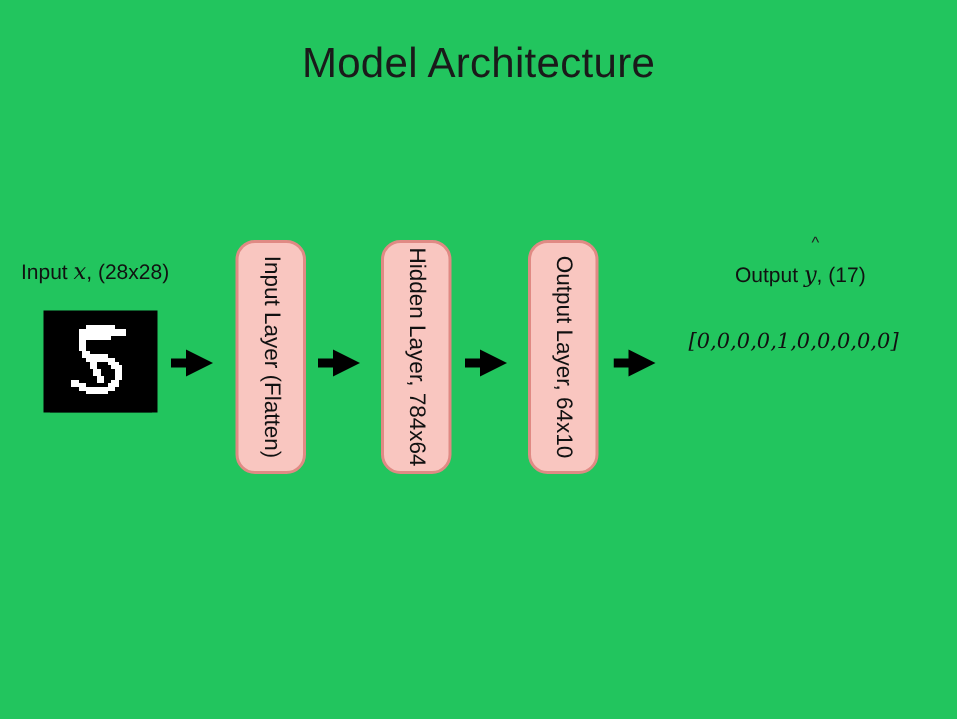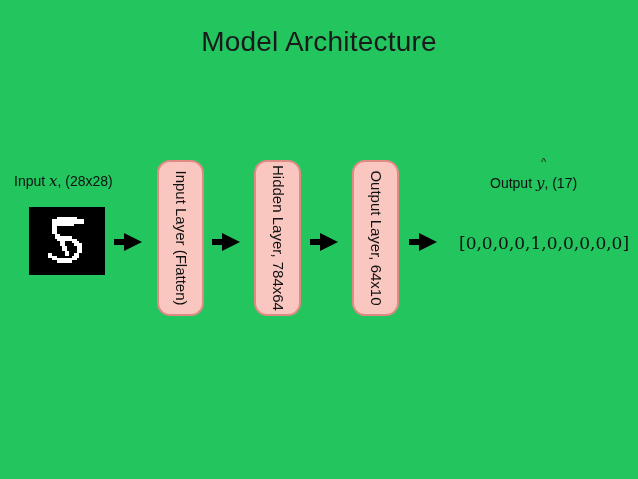--- a/index.html
+++ b/index.html
@@ -114,25 +114,26 @@
     position: absolute;
     left: 541px;
     top: 157px;
     font-size: 11px;
     color: #222222;
     line-height: 1;
   }
   #output-vector {
     position: absolute;
     left: 459px;
-    top: 233px;
+    top: 220px;
     font-family: "DejaVu Serif", serif;
-    font-size: 17px;
-    color: #111111;
-    white-space: nowrap;
+    font-size: 14px;
+    color: #111111;
+    white-space: nowrap;
+    font-style: italic;
   }
 </style>
 </head>
 <body>
 
 <div id="canvas">
 
   <div id="title">Model Architecture</div>
 
   <div id="input-label">

